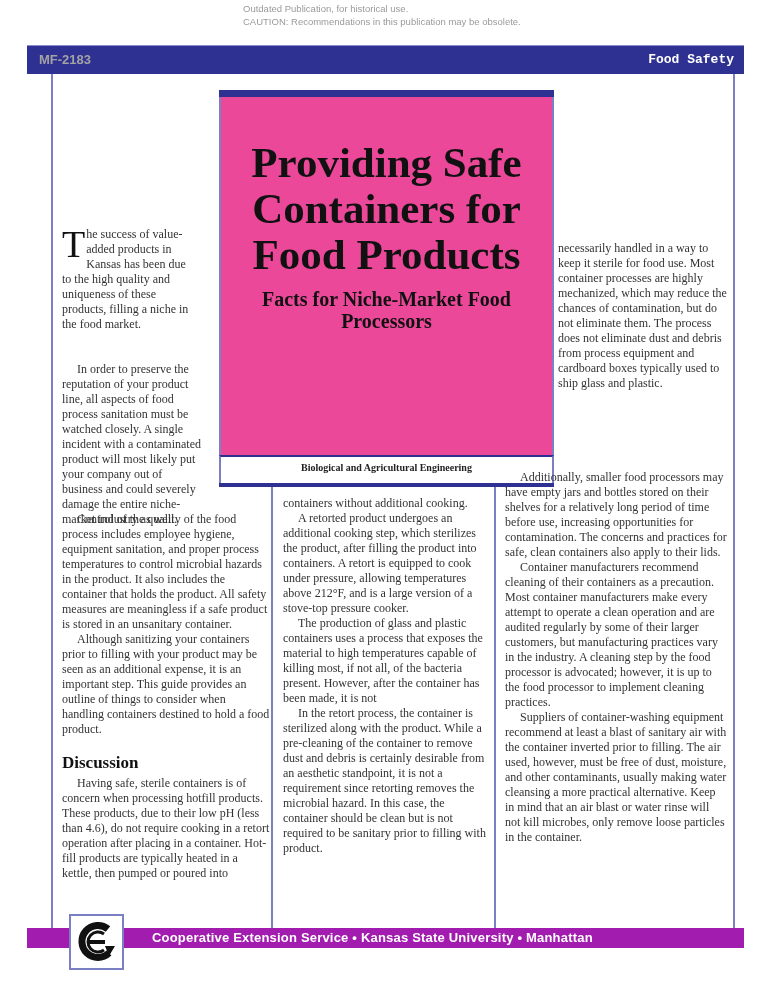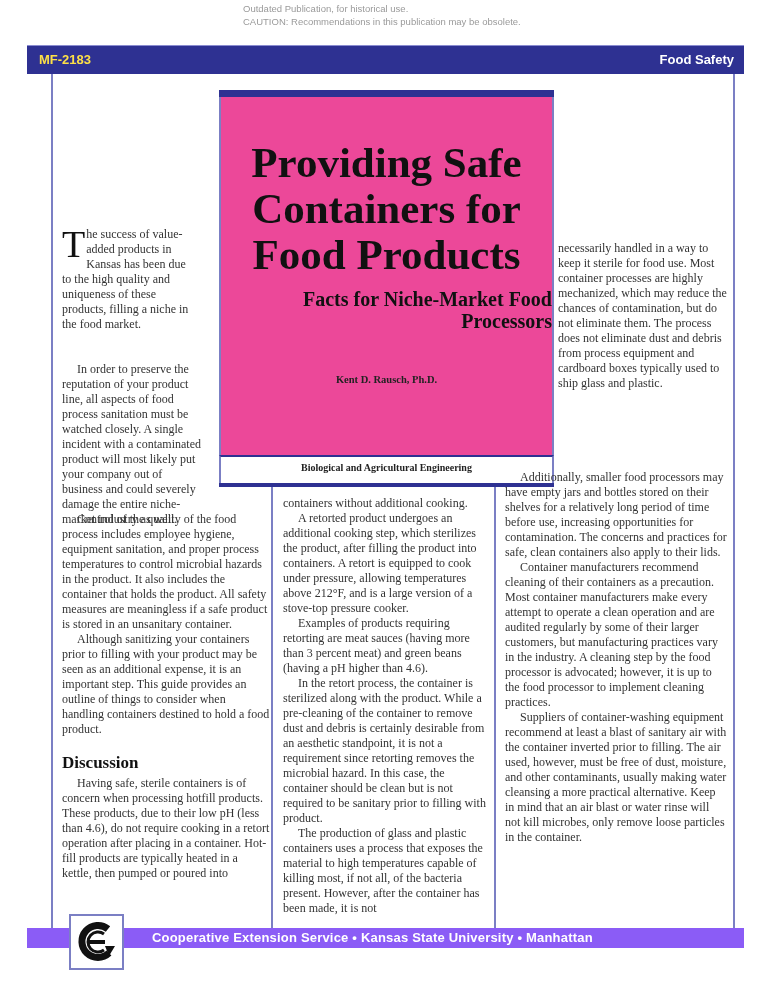--- a/index.html
+++ b/index.html
@@ -1,37 +1,37 @@
 <!DOCTYPE html>
 <html><head>
 <meta charset="utf-8">
 <style>
   html, body { margin:0; padding:0; background:#ffffff; }
   body { width:768px; height:994px; position:relative; overflow:hidden; font-family:"Liberation Serif", serif; color:#222; }
   .notice { position:absolute; left:0; width:768px; text-align:center; font-family:"Liberation Sans", sans-serif; font-size:9.5px; color:#9a9a9a; line-height:13px; }
   .notice .l1 { position:absolute; left:243px; top:2px; white-space:nowrap; text-align:right; }
   .notice .l2 { position:absolute; left:243px; top:15px; white-space:nowrap; text-align:left; }
   .topbar { position:absolute; left:27px; top:45px; width:717px; height:28px; background:#2e3192; border-top:1px solid #8a8cd0; }
-  .topbar .code { position:absolute; left:12px; top:6px; font-family:"Liberation Sans", sans-serif; font-weight:bold; font-size:13px; color:#fde047; }
-  .topbar .cat { position:absolute; right:10px; top:6px; font-family:Liberation Sans, sans-serif; font-weight:bold; font-size:13px; color:#fff; }
+  .topbar .code { position:absolute; left:12px; top:6px; font-family:"Liberation Sans", sans-serif; font-weight:bold; font-size:13px; color:#a3a3a3; }
+  .topbar .cat { position:absolute; right:10px; top:6px; font-family:Liberation Mono, monospace; font-weight:bold; font-size:13px; color:#fff; }
   .vline { position:absolute; width:2px; background:#7b7fc4; }
   .titlebox { position:absolute; left:219px; top:90px; width:331px; height:365px; background:#ec4899; border-left:2px solid #7b7fc4; border-right:2px solid #7b7fc4; }
   .titlebox .topstripe { position:absolute; left:-2px; top:0; width:335px; height:7px; background:#2e3192; }
   .titlebox .title { position:absolute; left:0; top:50px; width:331px; text-align:center; font-weight:bold; font-size:43px; line-height:46px; color:#111; }
-  .titlebox .subtitle { position:absolute; left:0; top:198px; width:331px; text-align:right; font-weight:bold; font-size:20px; line-height:22px; color:#111; }
+  .titlebox .subtitle { position:absolute; left:0; top:198px; width:331px; text-align:center; font-weight:bold; font-size:20px; line-height:22px; color:#111; }
   .titlebox .author { position:absolute; left:0; top:282px; width:331px; text-align:center; font-weight:bold; font-size:10.5px; line-height:15px; color:#222; }
   .deptbar { position:absolute; left:219px; top:455px; width:331px; height:26px; border:2px solid #7b7fc4; border-top:2px solid #2e3192; background:#fff; }
   .deptbar .dept { position:absolute; left:0; top:5px; width:331px; text-align:center; font-weight:bold; font-size:10px; color:#222; }
   .deptshadow { position:absolute; left:219px; top:483px; width:335px; height:4px; background:#2e3192; }
   .col { position:absolute; font-size:12px; line-height:15px; color:#333; }
   .col p { margin:0; text-indent:15px; }
   .col p.noindent { text-indent:0; }
   .drop { font-size:38px; line-height:30px; float:left; margin-right:1px; margin-top:2px; color:#111; }
   .h2 { font-weight:bold; font-size:17px; color:#111; margin:18px 0 6px 0; text-indent:0; }
-  .bottombar { position:absolute; left:27px; top:928px; width:717px; height:20px; background:#8b5cf6; }
+  .bottombar { position:absolute; left:27px; top:928px; width:717px; height:20px; background:#a21caf; }
   .bottombar .txt { position:absolute; left:125px; top:2px; font-family:"Liberation Sans", sans-serif; font-weight:bold; font-size:13px; color:#fff; letter-spacing:0.2px; white-space:nowrap; }
   .logo { position:absolute; left:69px; top:914px; width:51px; height:52px; background:#fff; border:2px solid #7b7fc4; }
 </style>
 </head>
 <body>
 
 <div class="notice">
   <div class="l1">Outdated Publication, for historical use.</div>
   <div class="l2">CAUTION: Recommendations in this publication may be obsolete.</div>
 </div>
@@ -45,21 +45,20 @@
 <div class="vline" style="left:733px; top:74px; height:854px;"></div>
 <div class="vline" style="left:271px; top:487px; height:441px;"></div>
 <div class="vline" style="left:494px; top:487px; height:441px;"></div>
 <div class="vline" style="left:550px; top:90px; height:395px;"></div>
 
 <div class="titlebox">
   <div class="topstripe"></div>
   <div class="title">Providing Safe Containers for Food Products</div>
   <div class="subtitle">Facts for Niche-Market Food Processors</div>
   <div class="author">
-    <div>Kent D. Rausch, Ph.D.</div>
   </div>
 </div>
 <div class="deptbar">
   <div class="dept">Biological and Agricultural Engineering</div>
 </div>
 <div class="deptshadow"></div>
 
 <div class="col" style="left:62px; top:227px; width:198px;">
   <p class="noindent" style="width:130px; margin-left:0;">
     <span class="drop">T</span><span>he success of value-added products in Kansas has been due to the high quality and uniqueness of these products, filling a niche in the food market.</span>
@@ -71,23 +70,22 @@
 <div class="col" style="left:62px; top:512px; width:208px;">
   <p>Control of the quality of the food process includes employee hygiene, equipment sanitation, and proper process temperatures to control microbial hazards in the product. It also includes the container that holds the product. All safety measures are meaningless if a safe product is stored in an unsanitary container.</p>
   <p>Although sanitizing your containers prior to filling with your product may be seen as an additional expense, it is an important step. This guide provides an outline of things to consider when handling containers destined to hold a food product.</p>
   <div class="h2">Discussion</div>
   <p>Having safe, sterile containers is of concern when processing hotfill products. These products, due to their low pH (less than 4.6), do not require cooking in a retort operation after placing in a container. Hot-fill products are typically heated in a kettle, then pumped or poured into</p>
 </div>
 
 <div class="col" style="left:283px; top:496px; width:205px;">
   <p class="noindent">containers without additional cooking.</p>
   <p>A retorted product undergoes an additional cooking step, which sterilizes the product, after filling the product into containers. A retort is equipped to cook under pressure, allowing temperatures above 212°F, and is a large version of a stove-top pressure cooker.</p>
-  <p>Examples of products requiring retorting are meat sauces (having more than 3 percent meat) and green beans (having a pH higher than 4.6).</p>
+  <p>The production of glass and plastic containers uses a process that exposes the material to high temperatures capable of killing most, if not all, of the bacteria present. However, after the container has been made, it is not</p>
   <p>In the retort process, the container is sterilized along with the product. While a pre-cleaning of the container to remove dust and debris is certainly desirable from an aesthetic standpoint, it is not a requirement since retorting removes the microbial hazard. In this case, the container should be clean but is not required to be sanitary prior to filling with product.</p>
-  <p>The production of glass and plastic containers uses a process that exposes the material to high temperatures capable of killing most, if not all, of the bacteria present. However, after the container has been made, it is not</p>
 </div>
 
 <div class="col" style="left:558px; top:241px; width:170px;">
   <p class="noindent">necessarily handled in a way to keep it sterile for food use. Most container processes are highly mechanized, which may reduce the chances of contamination, but do not eliminate them. The process does not eliminate dust and debris from process equipment and cardboard boxes typically used to ship glass and plastic.</p>
 </div>
 <div class="col" style="left:505px; top:470px; width:222px;">
   <p>Additionally, smaller food processors may have empty jars and bottles stored on their shelves for a relatively long period of time before use, increasing opportunities for contamination. The concerns and practices for safe, clean containers also apply to their lids.</p>
   <p>Container manufacturers recommend cleaning of their containers as a precaution. Most container manufacturers make every attempt to operate a clean operation and are audited regularly by some of their larger customers, but manufacturing practices vary in the industry. A cleaning step by the food processor is advocated; however, it is up to the food processor to implement cleaning practices.</p>
   <p>Suppliers of container-washing equipment recommend at least a blast of sanitary air with the container inverted prior to filling. The air used, however, must be free of dust, moisture, and other contaminants, usually making water cleansing a more practical alternative. Keep in mind that an air blast or water rinse will not kill microbes, only remove loose particles in the container.</p>
 </div>

